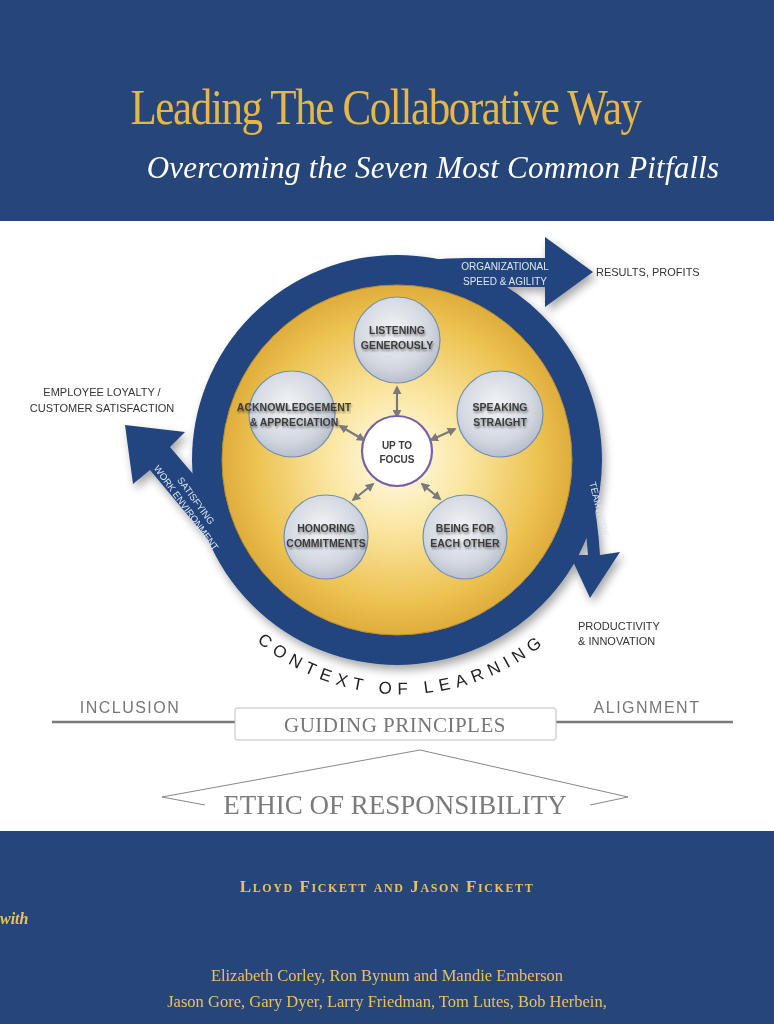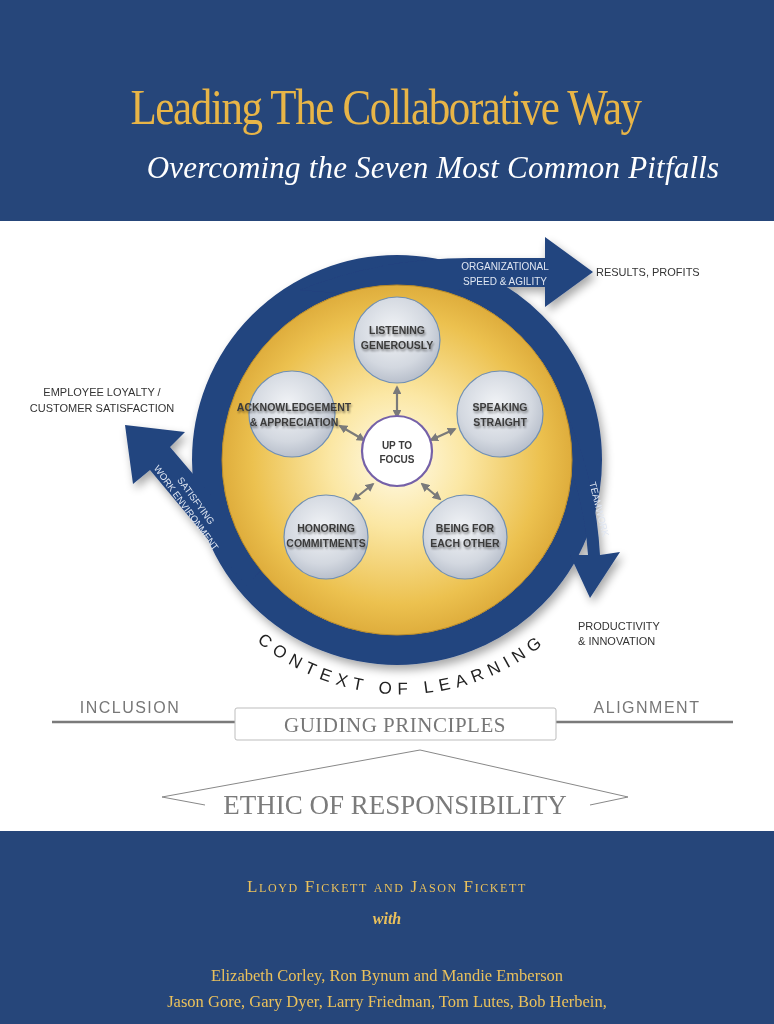--- a/index.html
+++ b/index.html
@@ -2,22 +2,22 @@
 <html><head>
 <meta charset="utf-8">
 <style>
   html, body { margin: 0; padding: 0; }
   body { width: 774px; height: 1024px; overflow: hidden; background: #ffffff; position: relative; font-family: "Liberation Sans", sans-serif; }
   .top-band { position: absolute; left: 0; top: 0; width: 774px; height: 221px; background: #26467a; }
   .title { position: absolute; left: 0; width: 774px; top: 78px; text-align: center; color: #e8b547; font-family: "Liberation Serif", serif; font-size: 50px; letter-spacing: -1.6px; transform: scaleX(0.86); transform-origin: 377px 0; white-space: nowrap; }
   .subtitle { position: absolute; left: 0; width: 774px; top: 150px; text-align: center; color: #ffffff; font-family: "Liberation Serif", serif; font-style: italic; font-size: 31px; letter-spacing: 0.2px; white-space: nowrap; padding-left: 46px; }
   .diagram { position: absolute; left: 0; top: 221px; width: 774px; height: 610px; }
   .bottom-band { position: absolute; left: 0; top: 831px; width: 774px; height: 193px; background: #26467a; }
-  .authors { position: absolute; left: 0; width: 774px; top: 877px; text-align: center; color: #eac15c; font-family: "Liberation Serif", serif; font-weight: normal; font-size: 17px; letter-spacing: 1.6px; font-variant: small-caps; }
-  .with { position: absolute; left: 0; width: 774px; top: 910px; text-align: center; color: #eac15c; font-family: "Liberation Serif", serif; font-style: italic; font-weight: bold; font-size: 16px; }
+  .authors { position: absolute; left: 0; width: 774px; top: 877px; text-align: center; color: #eac15c; font-family: "Liberation Serif", serif; font-weight: bold; font-size: 17px; letter-spacing: 1.6px; font-variant: small-caps; }
+  .with { position: absolute; left: 0; width: 774px; top: 910px; color: #eac15c; font-family: "Liberation Serif", serif; font-style: italic; font-weight: bold; font-size: 16px; }
   .contrib { position: absolute; left: 0; width: 774px; text-align: center; color: #eac15c; font-family: "Liberation Serif", serif; font-size: 16.5px; white-space: nowrap; }
   .contrib.l1 { top: 947px; margin-top: 45px; }
   .contrib.l2 { top: 966px; }
   svg text { font-family: "Liberation Sans", sans-serif; }
 </style>
 </head>
 <body>
 
 <div class="top-band"></div>
 <div class="title">Leading The Collaborative Way</div>

